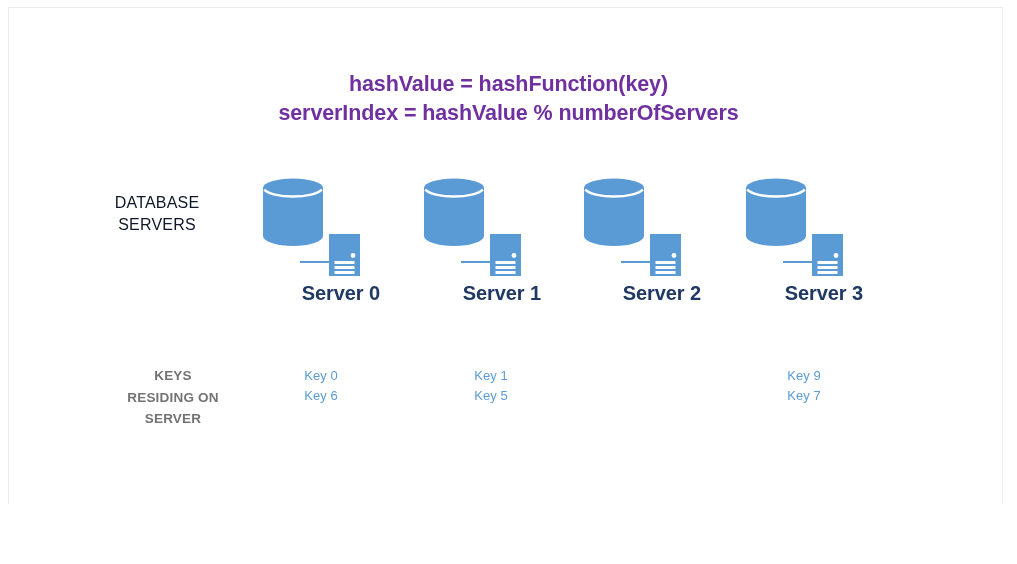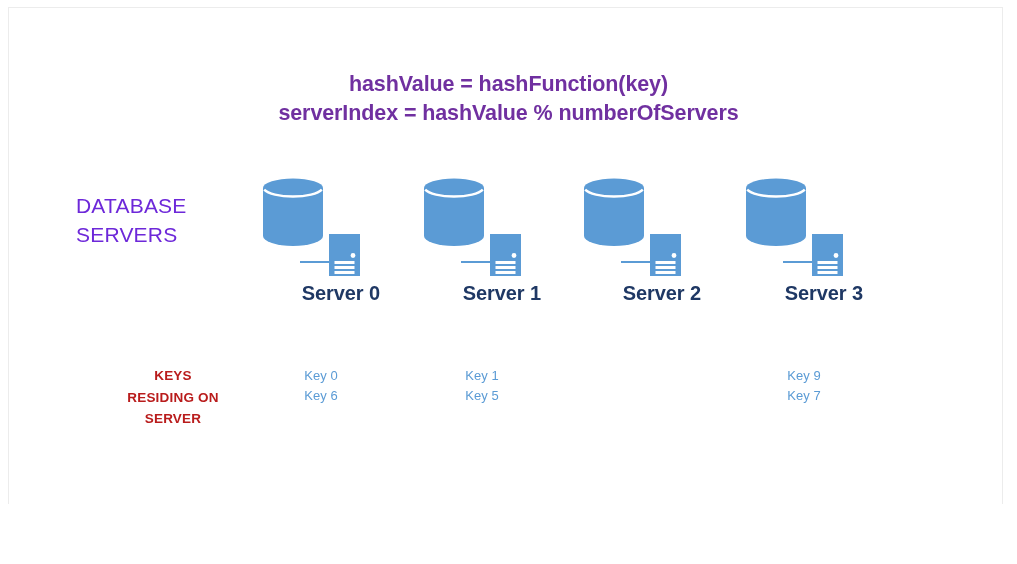--- a/index.html
+++ b/index.html
@@ -46,32 +46,33 @@
     letter-spacing: -0.1px;
     white-space: nowrap;
   }
 
   
   #database-servers-label {
     position: absolute;
     left: 76px;
     top: 192px;
     width: 162px;
-    color: #6d28d9;
-    font-size: 21px;
+    text-align: center;
+    color: #0f172a;
+    font-size: 16px;
     line-height: 1.37;
     letter-spacing: 0.2px;
   }
   #keys-label {
     position: absolute;
     left: 92px;
     top: 365px;
     width: 162px;
     text-align: center;
-    color: #b91c1c;
+    color: #737373;
     font-size: 13.5px;
     font-weight: bold;
     line-height: 1.6;
     letter-spacing: 0.2px;
   }
 
   
   .server-group {
     position: absolute;
     top: 176px;
@@ -250,21 +251,21 @@
 </div>
         <div class="server-name">Server 3</div>
       </div>
     </div>
 
   <div id="keys-layer">
       <div class="key-column" style="left: 262px;">
         <div class="key-item">Key 0</div>
         <div class="key-item">Key 6</div>
       </div>
-      <div class="key-column" style="left: 423px;">
+      <div class="key-column" style="left: 432px;">
         <div class="key-item">Key 1</div>
         <div class="key-item">Key 5</div>
       </div>
       <div class="key-column" style="left: 583px;">
       </div>
       <div class="key-column" style="left: 745px;">
         <div class="key-item">Key 9</div>
         <div class="key-item">Key 7</div>
       </div>
     </div>

